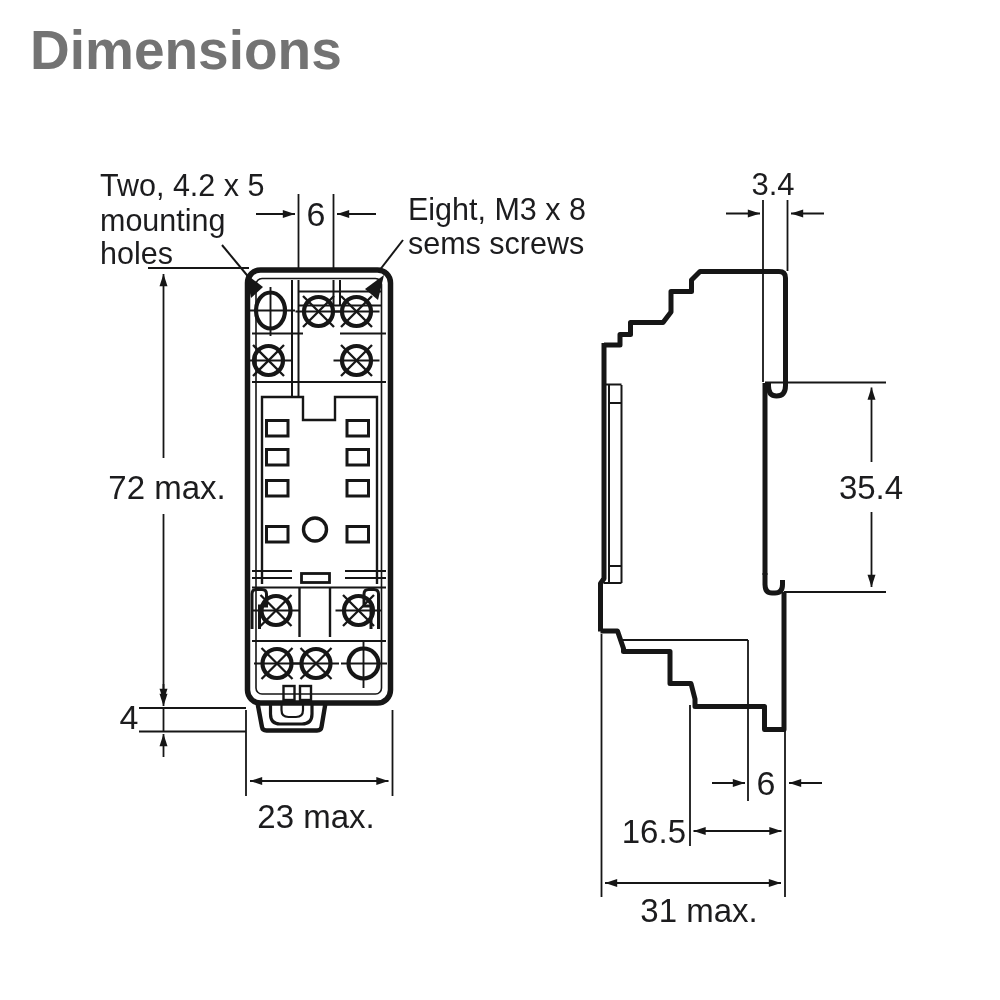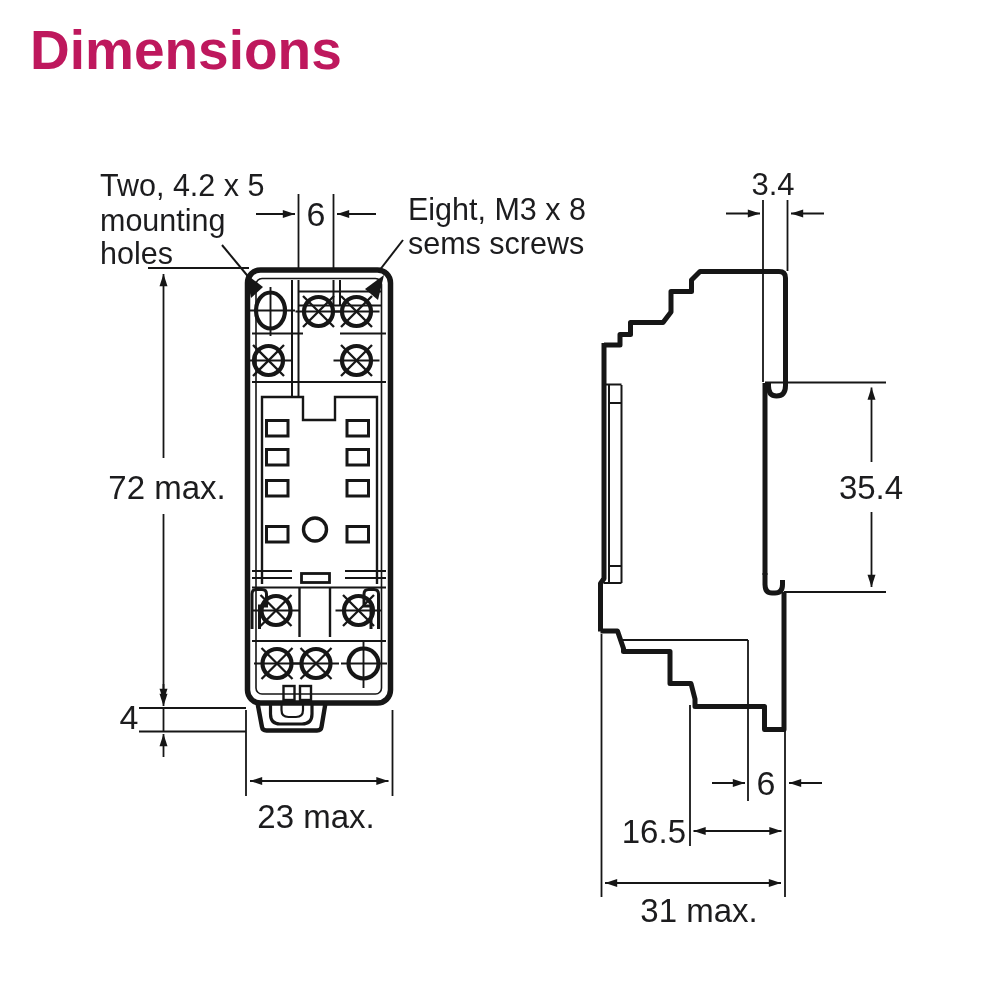--- a/index.html
+++ b/index.html
@@ -1,21 +1,21 @@
 <!DOCTYPE html>
 <html><head>
 <meta charset="utf-8">
 <style>
   html,body{margin:0;padding:0;background:#ffffff;}
   body{width:1000px;height:1000px;position:relative;font-family:"Liberation Sans",sans-serif;}
   .page{position:absolute;inset:0;background:#fff;}
   h1.title{
     position:absolute;left:30px;top:18px;margin:0;
     font-size:55px;font-weight:bold;letter-spacing:0px;
-    color:#be185d;font-family:"Liberation Sans",sans-serif;
+    color:#737373;font-family:"Liberation Sans",sans-serif;
   }
   svg.drawing{position:absolute;left:0;top:0;}
   svg.drawing text{
     font-family:"Liberation Sans",sans-serif;
     fill:#1c1c1e;stroke:none;
   }
   .dim-text{font-size:33px;}
   .label-text{font-size:30.5px;}
 </style>
 </head>

